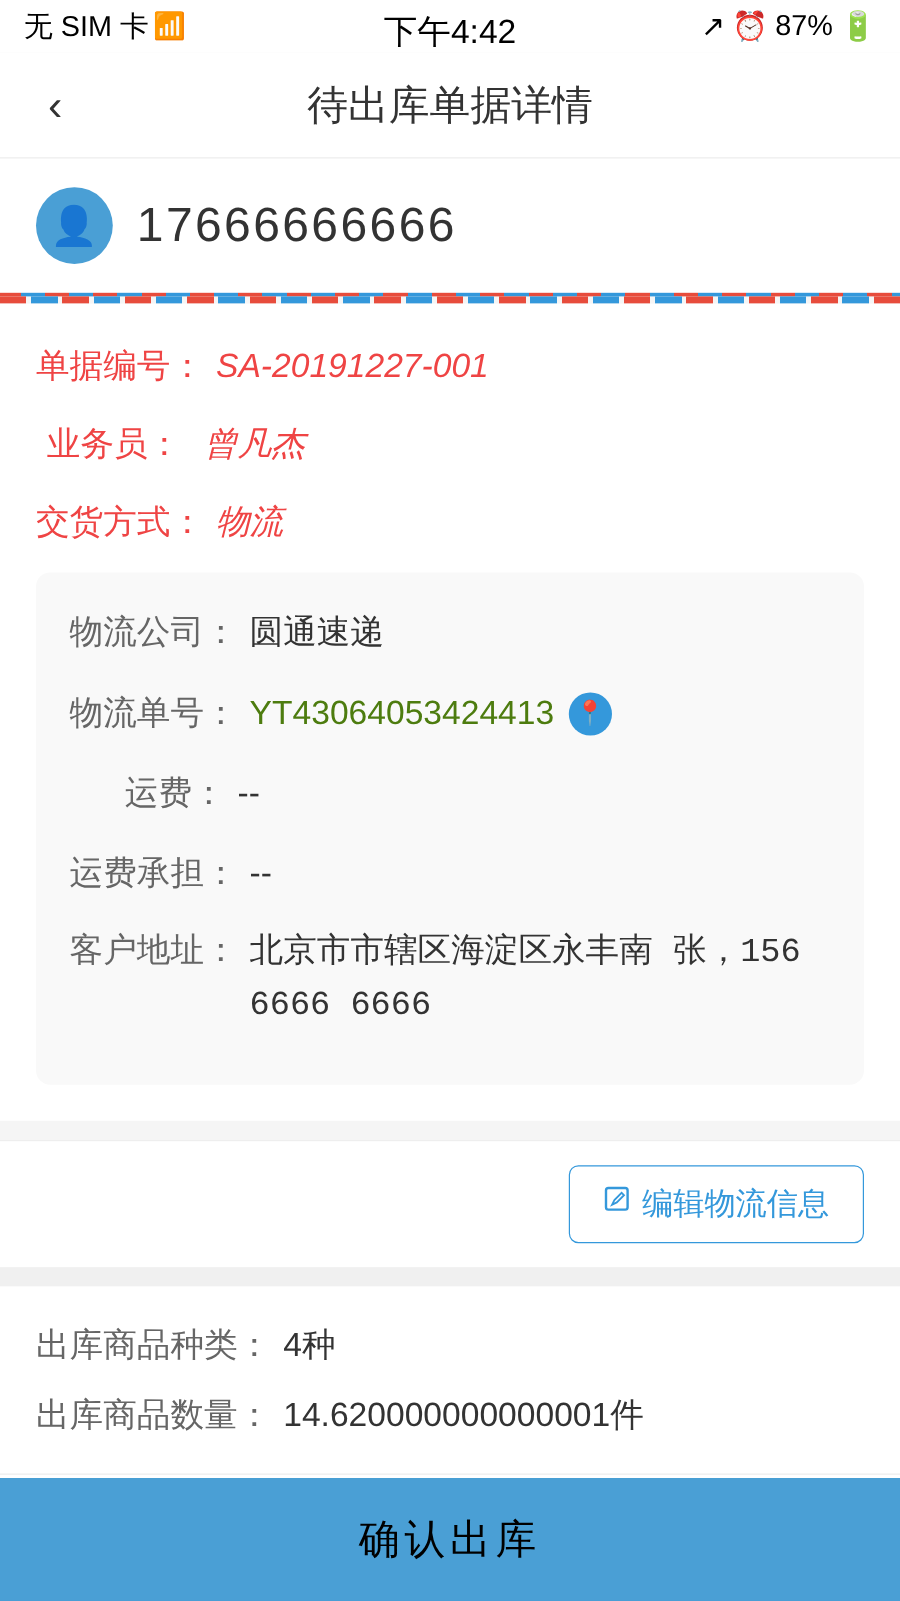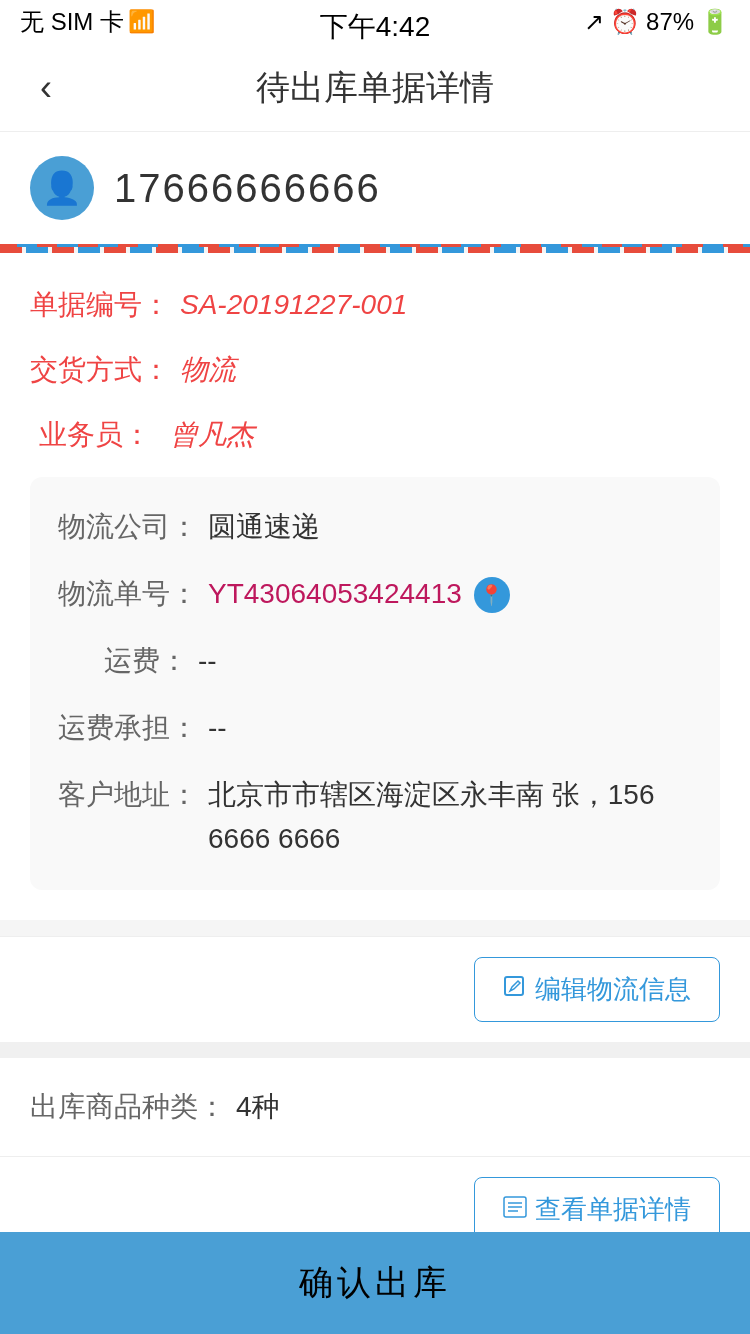--- a/index.html
+++ b/index.html
@@ -148,37 +148,37 @@
       margin: 16px 0 0 0;
       padding: 28px 28px;
     }
     .logistics-row {
       display: flex;
       align-items: flex-start;
       margin-bottom: 22px;
       font-size: 28px;
       line-height: 1.6;
     }
-    .logistics-row:last-child { margin-bottom: 0; }
+    .logistics-row:last-child { margin-bottom: 14px; font-family: Liberation Mono, monospace; }
     .logistics-label {
       color: #666;
       min-width: 140px;
       text-align: right;
       flex-shrink: 0;
       padding-right: 10px;
     }
     .logistics-value {
       color: #333;
       flex: 1;
       display: flex;
       align-items: center;
       gap: 12px;
     }
     .tracking-num {
-      color: #be185d;
+      color: #4d7c0f;
     }
     .location-icon {
       width: 36px;
       height: 36px;
       background: #3498db;
       border-radius: 50%;
       display: inline-flex;
       align-items: center;
       justify-content: center;
       color: white;
@@ -323,26 +323,26 @@
 </div>
 
 <div class="dashed-divider"></div>
 
 <div class="info-section">
   <div class="info-row">
     <span class="info-label">单据编号：</span>
     <span class="info-value">SA-20191227-001</span>
   </div>
   <div class="info-row">
+    <span class="info-label">业务员：</span>
+    <span class="info-value">曾凡杰</span>
+  </div>
+  <div class="info-row">
     <span class="info-label">交货方式：</span>
     <span class="info-value">物流</span>
-  </div>
-  <div class="info-row">
-    <span class="info-label">业务员：</span>
-    <span class="info-value">曾凡杰</span>
   </div>
 
   <div class="logistics-card">
     <div class="logistics-row">
       <span class="logistics-label">物流公司：</span>
       <span class="logistics-value">圆通速递</span>
     </div>
     <div class="logistics-row">
       <span class="logistics-label">物流单号：</span>
       <span class="logistics-value">
@@ -377,20 +377,24 @@
   </button>
 </div>
 
 <div class="section-separator"></div>
 
 <div class="goods-section">
   <div class="goods-row">
     <span class="goods-label">出库商品种类：</span>
     <span class="goods-value">4种</span>
   </div>
+  <div class="goods-row">
+    <span class="goods-label">出库商品数量：</span>
+    <span class="goods-value">14.620000000000001件</span>
+  </div>
 </div>
 
 <div class="view-details-area">
   <button class="btn-view">
     <span>
       <svg width="24" height="22" viewBox="0 0 24 22" fill="none" xmlns="http://www.w3.org/2000/svg">
         <rect x="1" y="1" width="22" height="20" rx="2" stroke="#3498db" stroke-width="1.5" fill="none"></rect>
         <line x1="5" y1="7" x2="19" y2="7" stroke="#3498db" stroke-width="1.5"></line>
         <line x1="5" y1="11" x2="19" y2="11" stroke="#3498db" stroke-width="1.5"></line>
         <line x1="5" y1="15" x2="15" y2="15" stroke="#3498db" stroke-width="1.5"></line>

